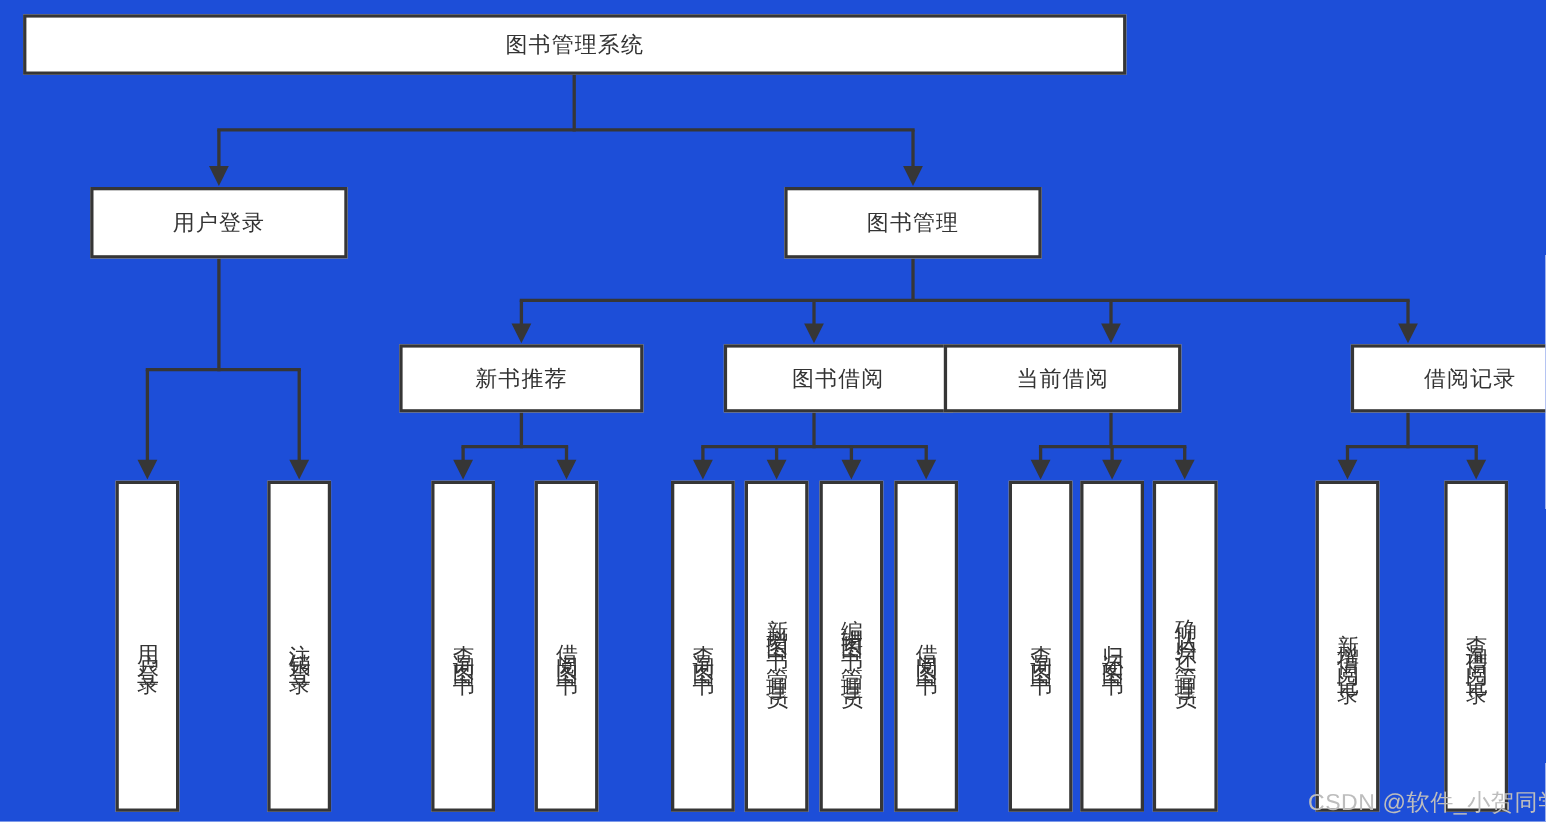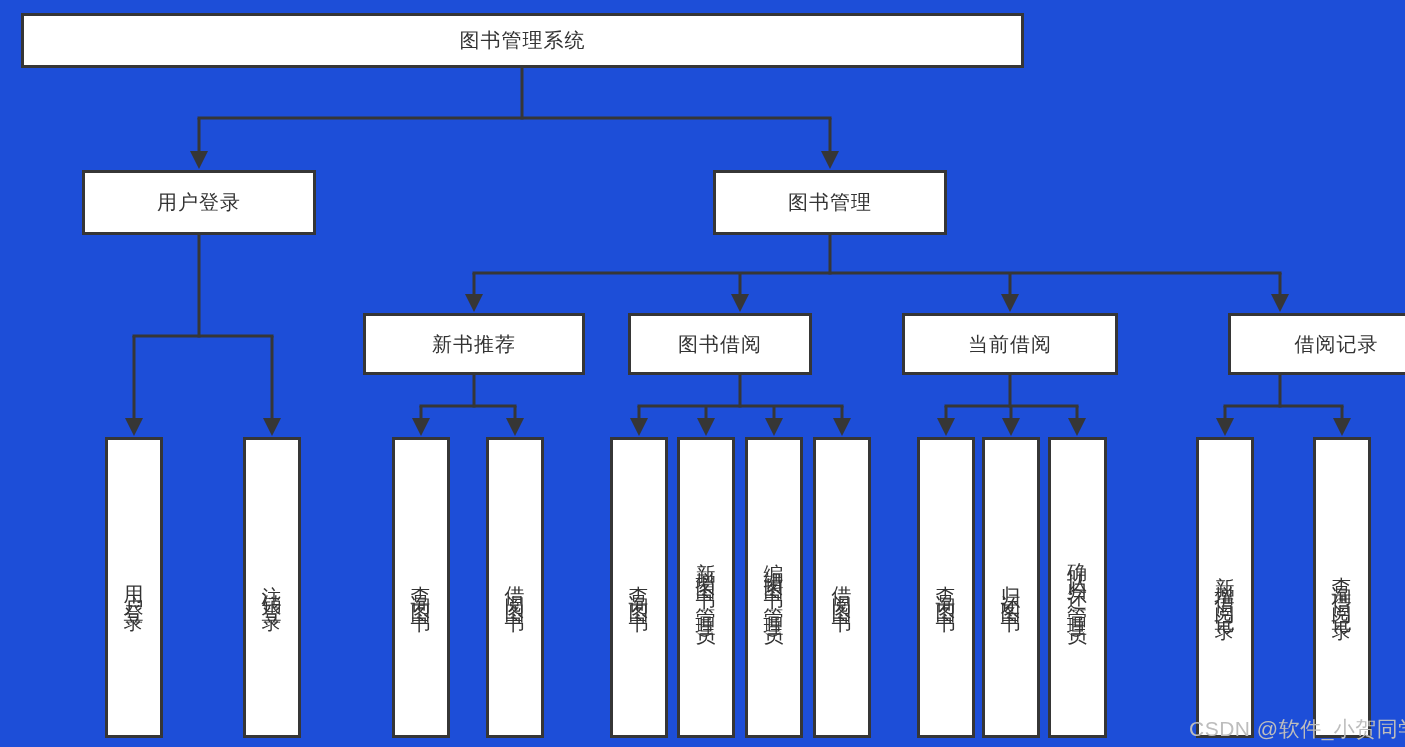--- a/index.html
+++ b/index.html
@@ -114,22 +114,22 @@
     <line x1="1342" y1="406" x2="1342" y2="420"></line>
     <polygon points="1333,418 1351,418 1342,436" stroke="none"></polygon>
   </svg>
 
   <div class="node root">图书管理系统</div>
 
   <div class="node lvl2" style="left:82px">用户登录</div>
   <div class="node lvl2" style="left:713px">图书管理</div>
 
   <div class="node lvl3" style="left:363px;width:222px">新书推荐</div>
-  <div class="node lvl3" style="left:628px;width:184px">图书借阅</div>
-  <div class="node lvl3" style="left:902px;width:216px">当前借阅</div>
+  <div class="node lvl3" style="left:658px;width:208px">图书借阅</div>
+  <div class="node lvl3" style="left:858px;width:216px">当前借阅</div>
   <div class="node lvl3" style="left:1228px;width:217px">借阅记录</div>
 
   <div class="node tall" style="left:105px">
     <span class="vtext">用户登录</span>
   </div>
   <div class="node tall" style="left:243px">
     <span class="vtext">注销登录</span>
   </div>
 
   <div class="node tall" style="left:392px">

